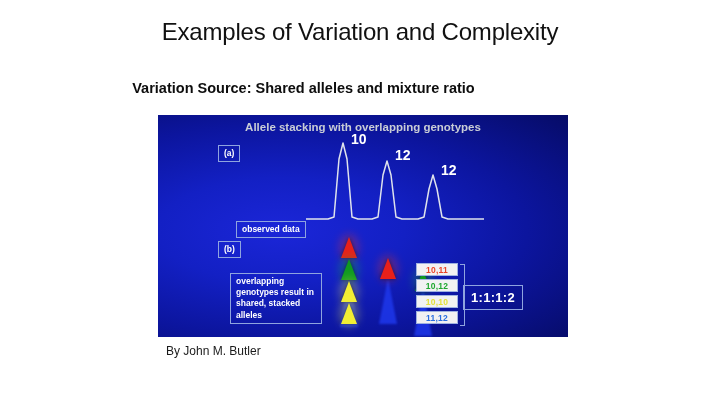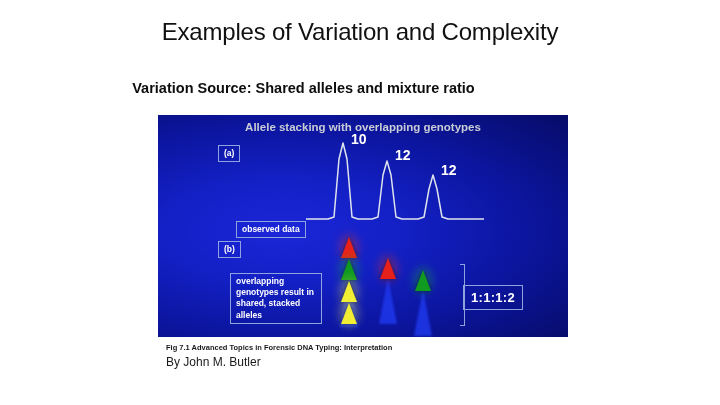--- a/index.html
+++ b/index.html
@@ -290,23 +290,28 @@
 
   <div class="allele-column" id="col-3">
     <div class="blue-tail" style="top:20px;"></div>
     <div class="tri-wrap">
       <div class="tri-glow" style="background:#22c234;"></div>
       <div class="tri" style="border-bottom-color:#109a20;"></div>
     </div>
   </div>
 
 
+  <div id="genotype-stack">
+    <div class="genotype-chip" style="color:#e8452a;">10,11</div>
+    <div class="genotype-chip" style="color:#1fa82f;">10,12</div>
+    <div class="genotype-chip" style="color:#e3e03a;">10,10</div>
+    <div class="genotype-chip" style="color:#2a6fe0;">11,12</div>
+  </div>
 
   <div id="brace"></div>
 
   <div class="outlined-label" id="ratio-box">1:1:1:2</div>
 
 </div>
 
 <div id="caption">
-  <div id="caption-line1">Fig 7.1 Advanced Topics in Forensic DNA Typing: Interpretation</div>
   <div id="caption-line2">By John M. Butler</div>
 </div>
 
 </body></html>

